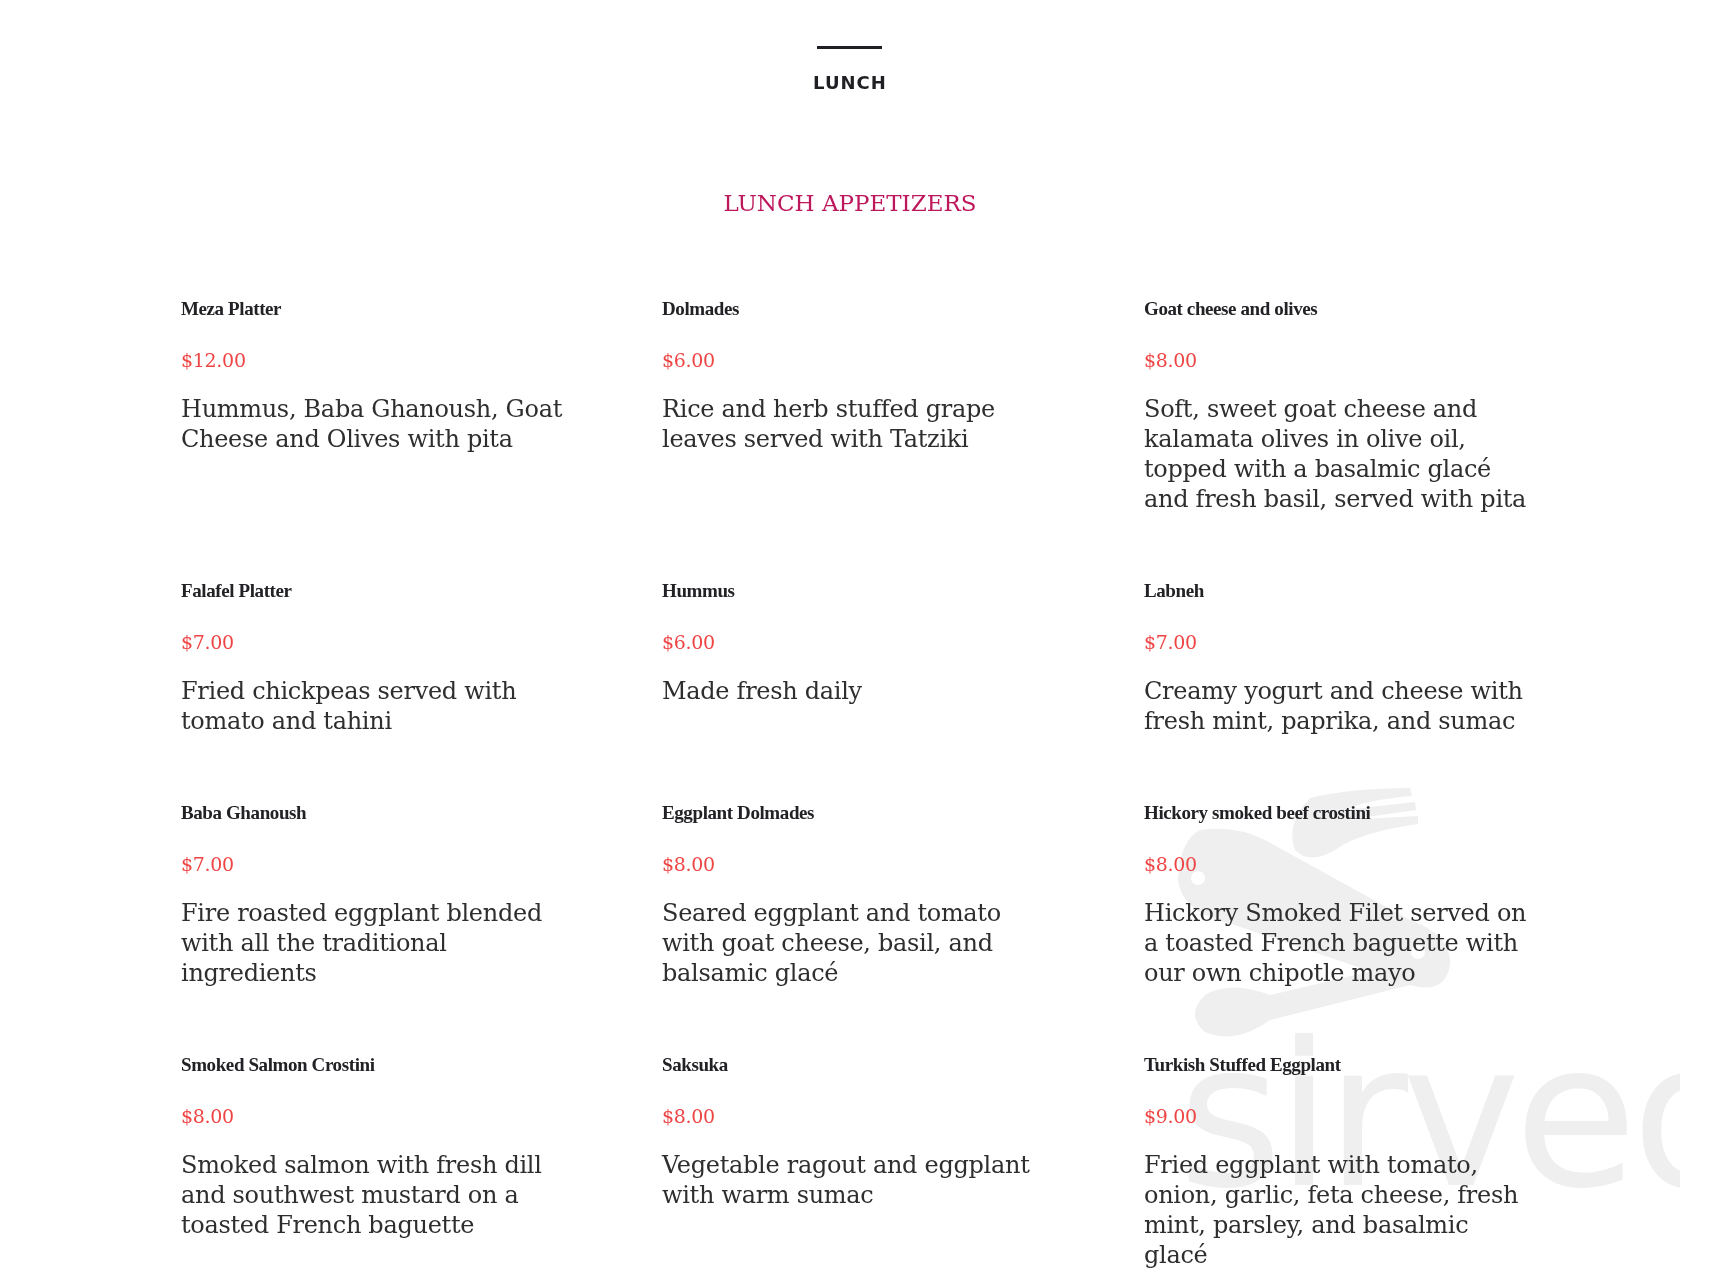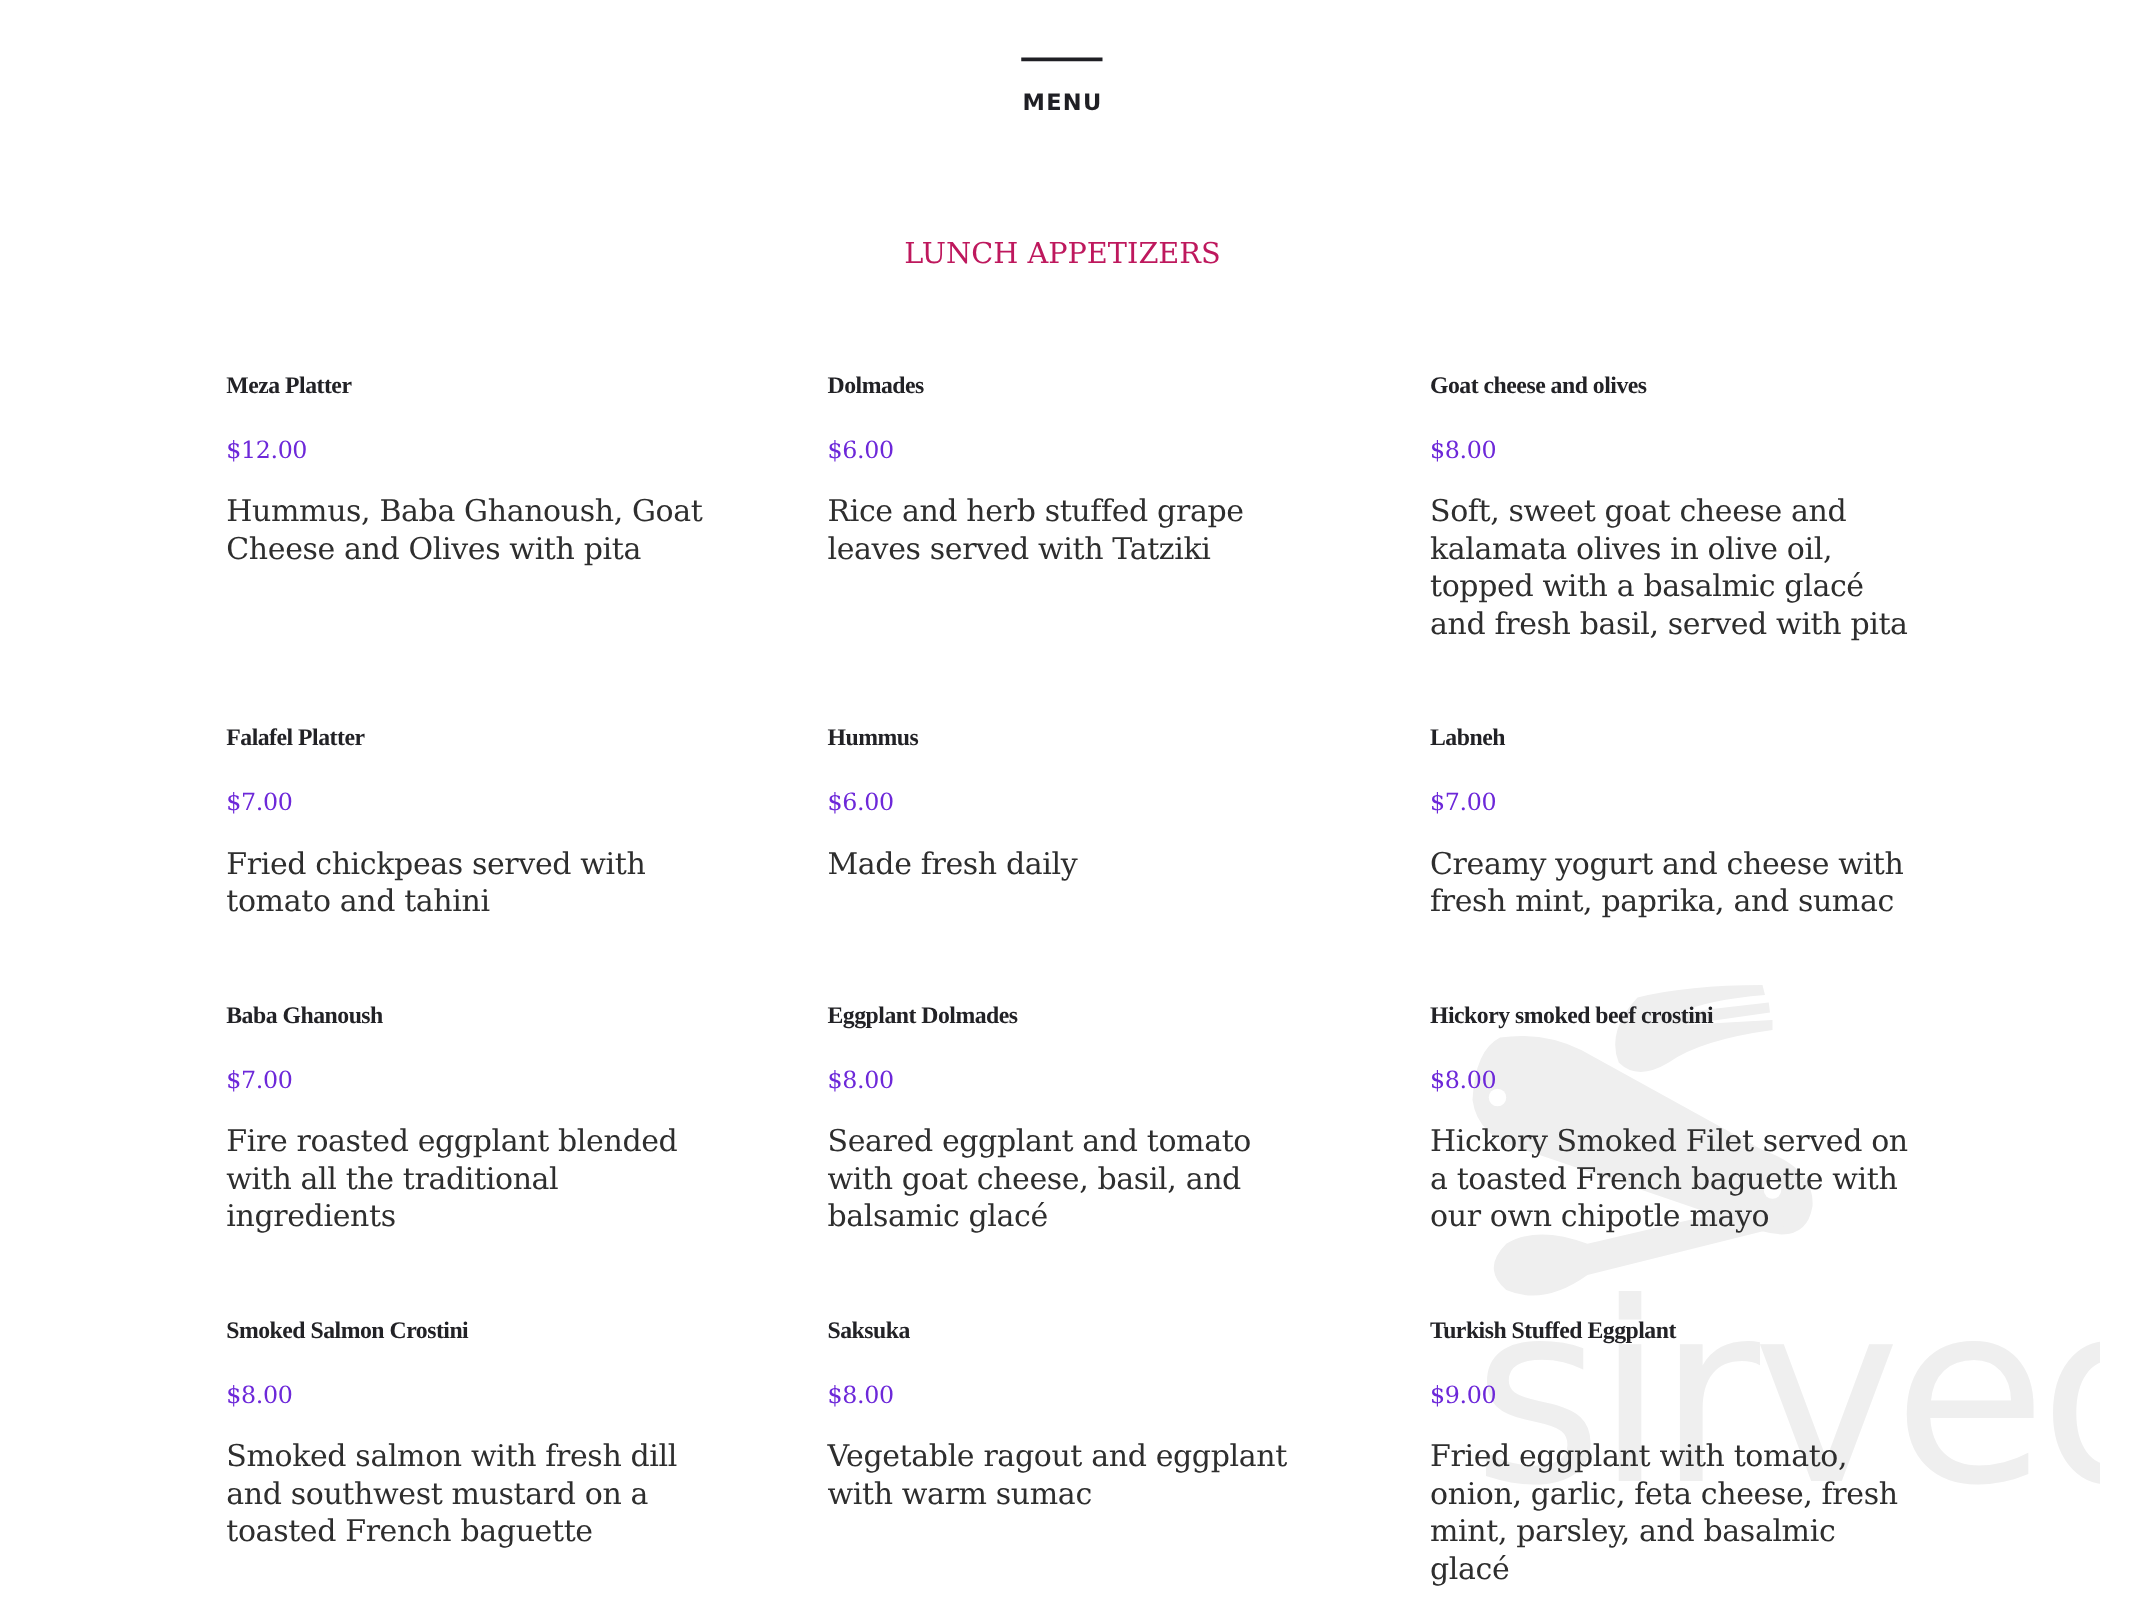--- a/index.html
+++ b/index.html
@@ -76,21 +76,21 @@
       font-weight: bold;
       font-size: 19px;
       line-height: 30px;
       color: #222226;
       letter-spacing: -0.4px;
     }
     .item-price {
       margin-top: 21px;
       font-size: 19px;
       line-height: 30px;
-      color: #6d28d9;
+      color: #ef4444;
       letter-spacing: -0.3px;
     }
     .item-desc {
       margin-top: 19px;
       font-size: 24px;
       line-height: 30px;
       color: #2e2e2e;
       letter-spacing: -0.3px;
     }
   </style>
@@ -107,21 +107,21 @@
     <path d="M260 190 L110 225 Q70 210 45 225 Q25 245 45 262 Q75 275 110 250 L270 210 Z"></path>
   </g>
   <g fill="#ffffff">
     <circle cx="38" cy="108" r="7"></circle>
     <circle cx="258" cy="182" r="7"></circle>
   </g>
   <text x="18" y="415" font-family="DejaVu Sans, Liberation Sans, sans-serif" font-size="200" fill="#efefef" letter-spacing="-6">sirved</text>
 </svg>
 
 <div class="header-rule"></div>
-<div class="menu-label">MENU</div>
+<div class="menu-label">LUNCH</div>
 
 <div class="section-title">LUNCH APPETIZERS</div>
 
 <div class="grid">
   <div class="item">
     <div class="item-name">Meza Platter</div>
     <div class="item-price">$12.00</div>
     <div class="item-desc">Hummus, Baba Ghanoush, Goat Cheese and Olives with pita</div>
   </div>
   <div class="item">

